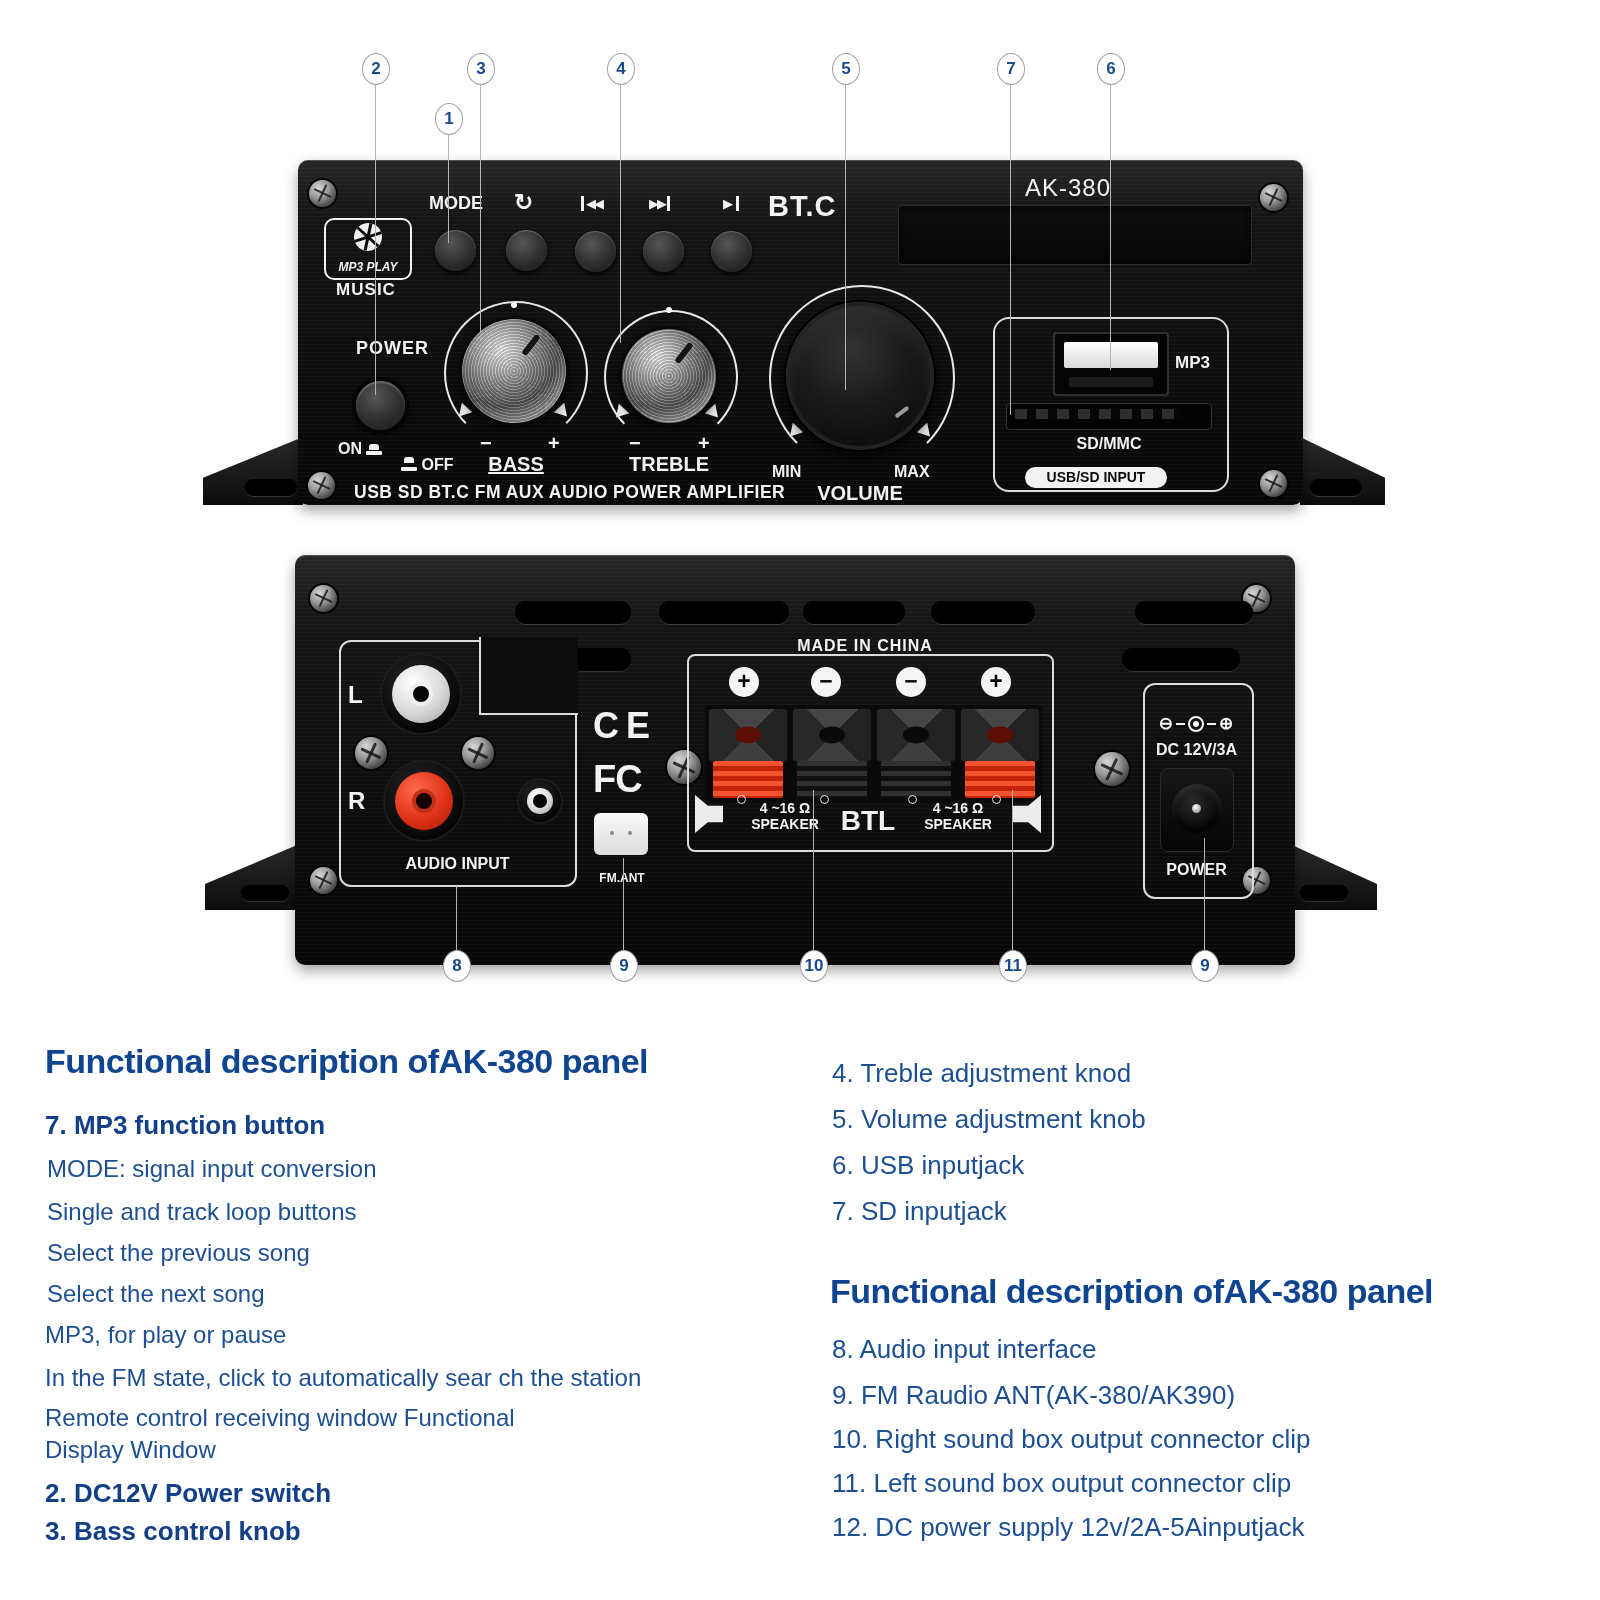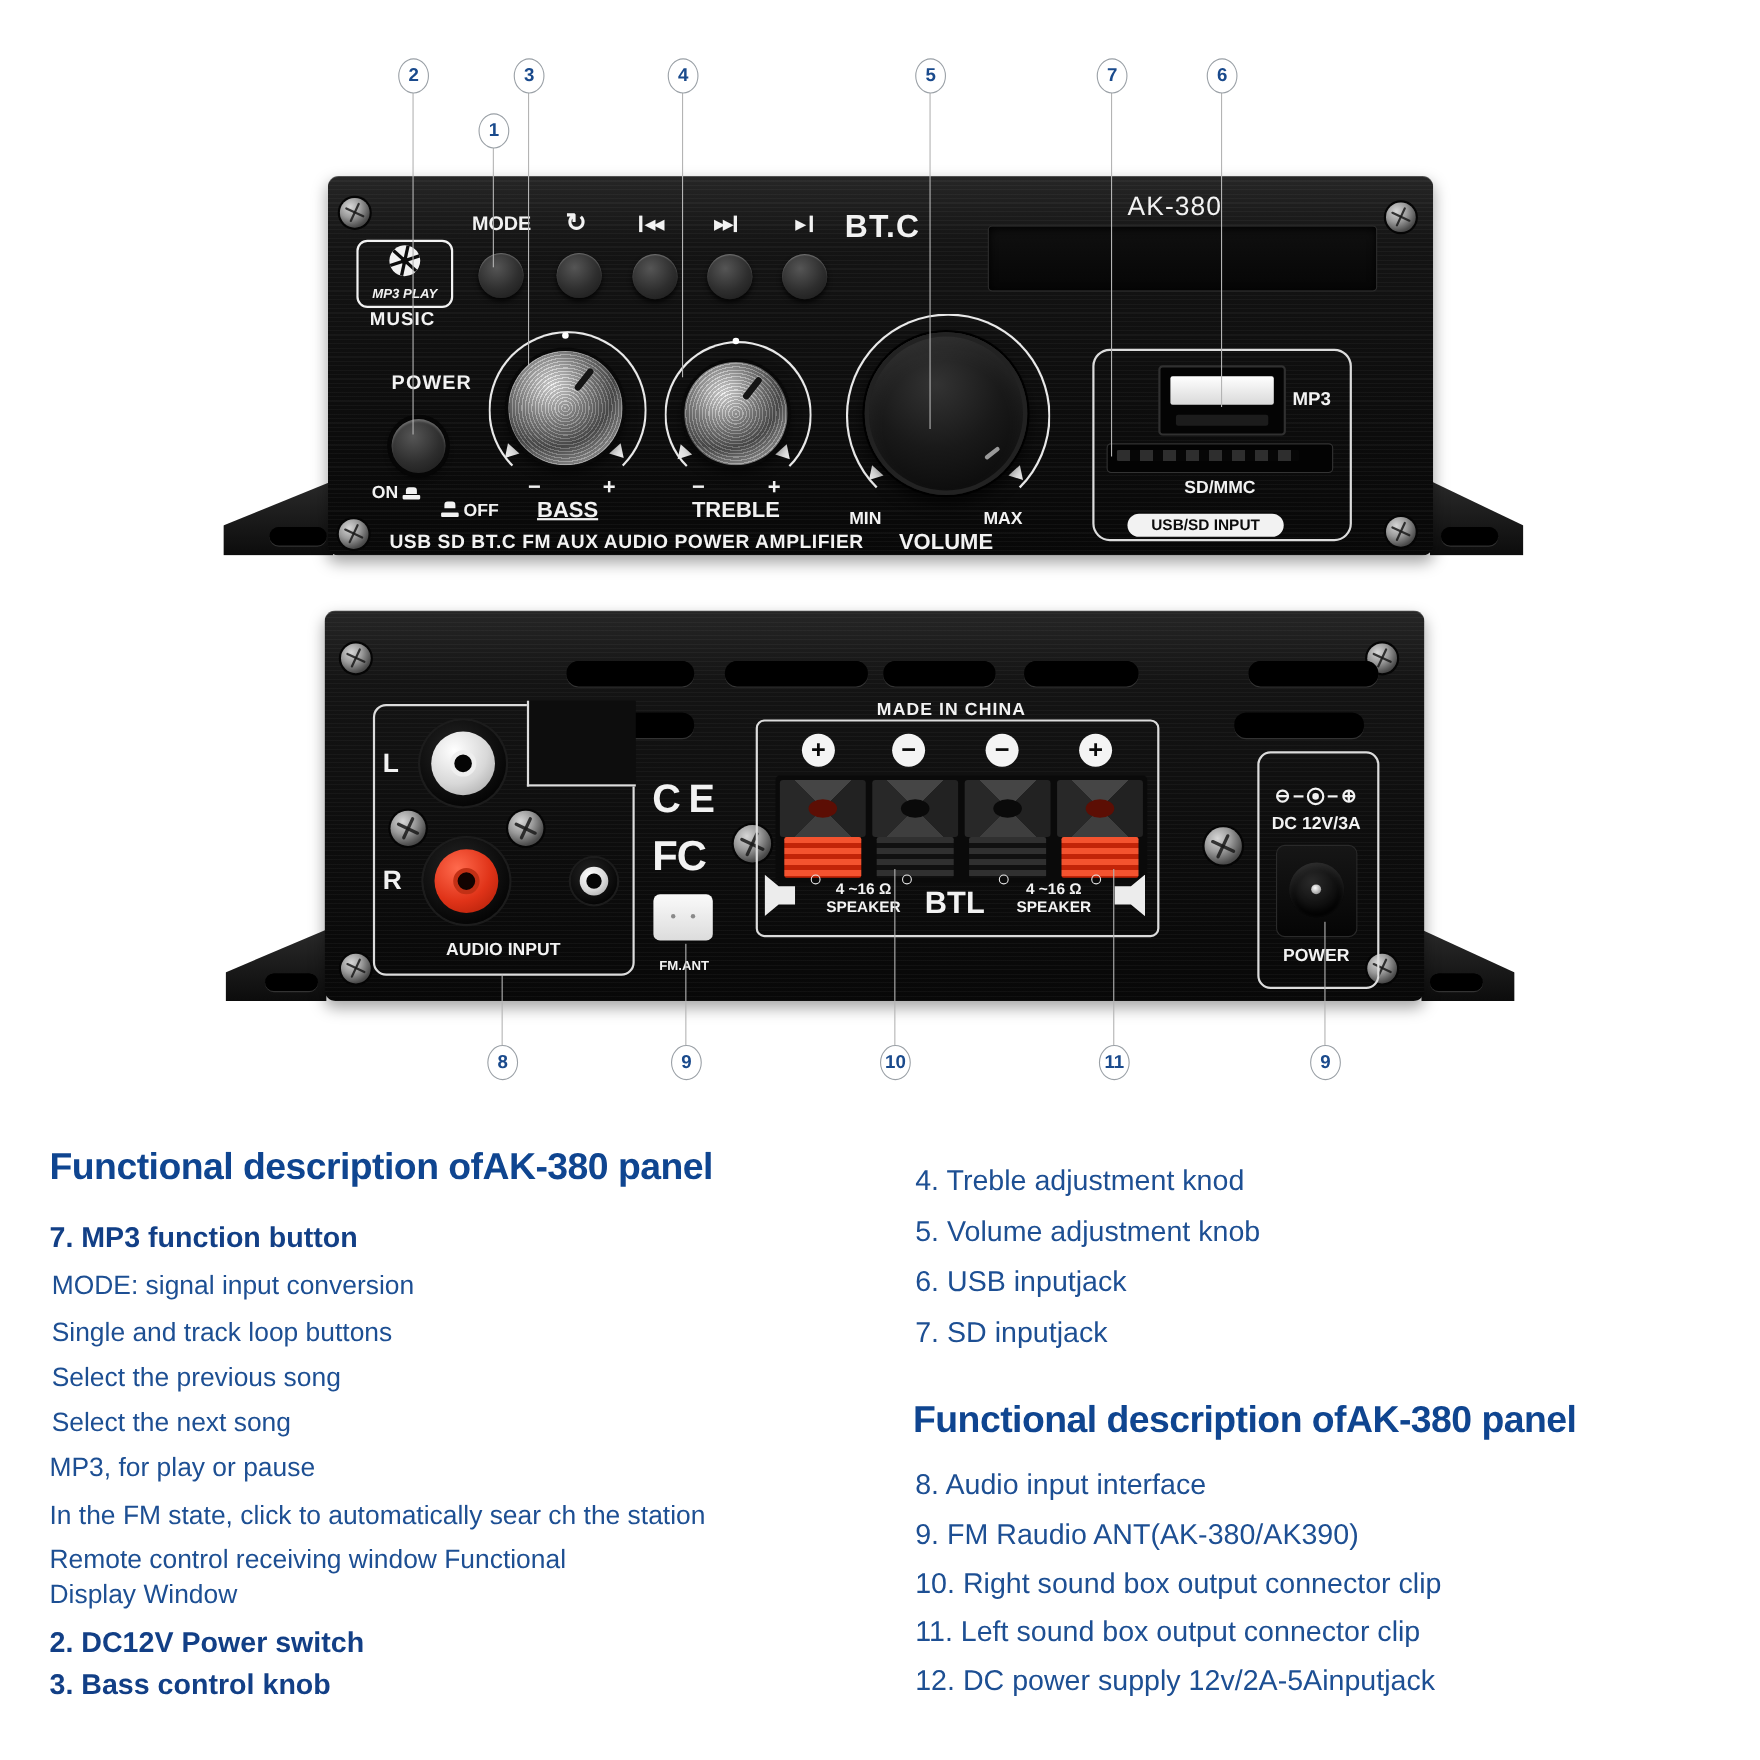--- a/index.html
+++ b/index.html
@@ -238,21 +238,21 @@
     <div class="abs w b" style="left:56px;top:322px;font-size:17.5px;letter-spacing:0.5px;">USB SD BT.C FM AUX AUDIO POWER AMPLIFIER</div>
   </div>
 
   <div class="abs wing wingL" style="left:205px;top:845px;width:92px;height:65px;">
     <div class="slot" style="left:36px;top:40px;width:48px;height:16px;"></div>
   </div>
   <div class="abs wing wingR" style="left:1292px;top:845px;width:85px;height:65px;">
     <div class="slot" style="left:8px;top:40px;width:48px;height:16px;"></div>
   </div>
 
-  <div class="abs panel" style="left:295px;top:555px;width:1000px;height:355px;">
+  <div class="abs panel" style="left:295px;top:555px;width:1000px;height:410px;">
 
     <div class="abs screw" style="left:15px;top:30px;width:27px;height:27px;"></div>
     <div class="abs screw" style="left:948px;top:30px;width:27px;height:27px;"></div>
     <div class="abs screw" style="left:15px;top:312px;width:27px;height:27px;"></div>
     <div class="abs screw" style="left:948px;top:312px;width:27px;height:27px;"></div>
     <div class="abs screw" style="left:372px;top:195px;width:34px;height:34px;"></div>
     <div class="abs screw" style="left:800px;top:197px;width:34px;height:34px;"></div>
 
     <div class="abs vent" style="left:220px;top:46px;width:116px;height:23px;"></div>
     <div class="abs vent" style="left:364px;top:46px;width:130px;height:23px;"></div>

